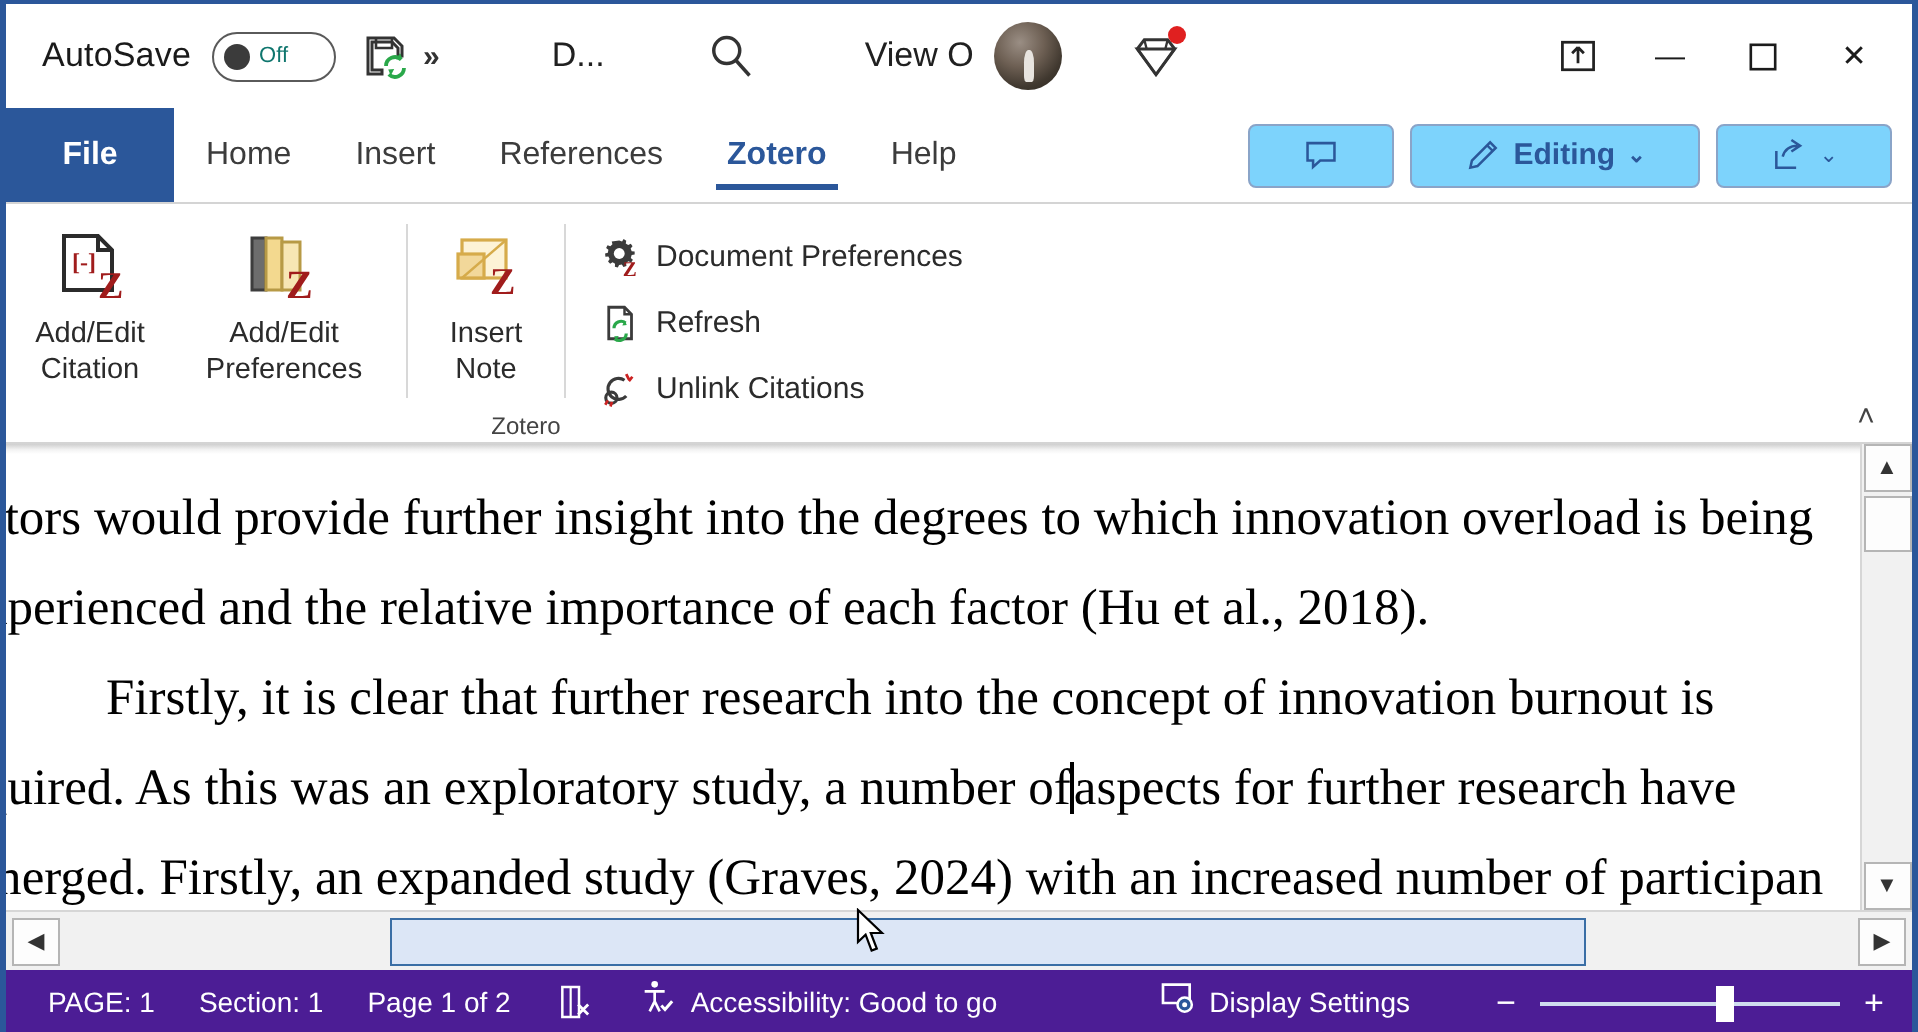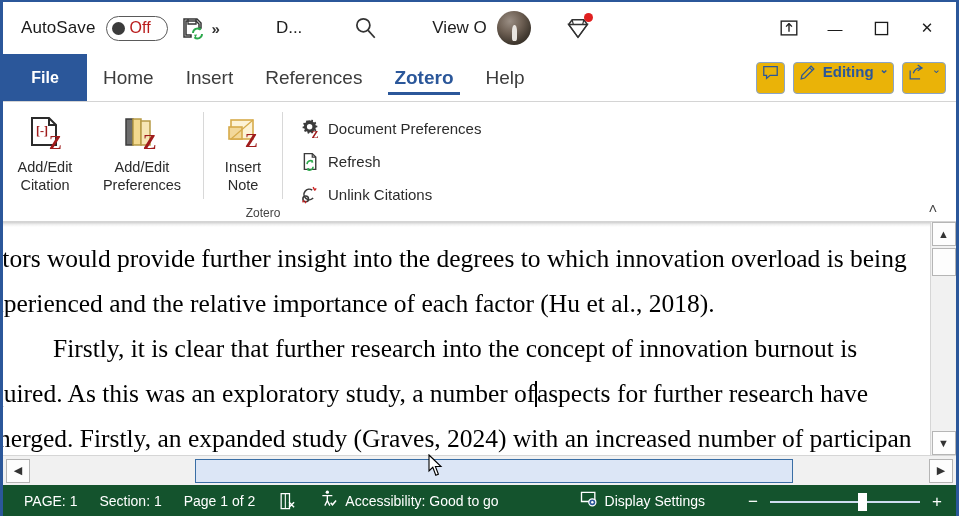--- a/index.html
+++ b/index.html
@@ -30,21 +30,21 @@
   }
   .autosave-label {
     font-size: 17px; color: #1a1a1a; margin-right: 10px; letter-spacing: .1px;
   }
   .toggle {
     width: 62px; height: 25px; border-radius: 13px;
     border: 1.5px solid #5a5a5a; background: #ffffff;
     display: flex; align-items: center; padding: 0 5px; gap: 5px;
   }
   .toggle .knob { width: 13px; height: 13px; border-radius: 50%; background: #3b3b3b; }
-  .toggle .tlabel { font-size: 16px; color: #b91c1c; }
+  .toggle .tlabel { font-size: 11px; color: #0f766e; }
   .ticon { width: 30px; height: 30px; display: flex; align-items: center; justify-content: center; }
   .chev-more { font-size: 15px; font-weight: bold; color: #333; padding: 0 4px; }
   .doc-name { font-size: 17px; color: #202020; }
   .user-name { font-size: 17px; color: #202020; }
   .avatar {
     width: 34px; height: 34px; border-radius: 50%;
     background: radial-gradient(circle at 38% 30%, #9a8e84 0%, #6e6054 38%, #40382f 70%, #2a241d 100%);
     overflow: hidden; position: relative; flex: 0 0 34px;
   }
   .avatar::after {
@@ -70,32 +70,32 @@
   }
   .filetab {
     width: 84px; background: #2b579a; color: #ffffff;
     display: flex; align-items: center; justify-content: center;
     font-size: 16px;
     font-weight: bold;
   }
   .tab {
     padding: 0 16px;
     display: flex; align-items: center; justify-content: center;
-    font-size: 19px; color: #3c3c3c; position: relative;
+    font-size: 16px; color: #3c3c3c; position: relative;
   }
   .tab.active { color: #2b579a; font-weight: bold; }
   .tab.active::after {
     content: ""; position: absolute; left: 10px; right: 10px; bottom: 6px;
     height: 3px; background: #2b579a;
   }
   .tabright { margin-left: auto; display: flex; align-items: center; gap: 8px; padding-right: 10px; }
   .pillbtn {
     height: 32px; border: 1px solid #8aa4c8; border-radius: 4px;
-    display: flex; gap: 6px; padding: 0 4px;
-    color: #2b579a; font-size: 15px; background: #eab308;
+    display: flex; align-items: center; gap: 6px; padding: 0 26px;
+    color: #2b579a; font-size: 15px; background: #7dd3fc;
   }
   .pillbtn.bold { font-weight: bold; }
   .pillbtn .cv { font-size: 11px; }
 
   
   .ribbon {
     height: 120px; flex: 0 0 120px;
     background: #ffffff; position: relative;
     border-bottom: 1px solid #d4d4d4;
     display: flex;
@@ -180,21 +180,21 @@
     position: absolute; left: 165px; width: 598px; top: 1px; height: 24px;
     background: #dce6f6; border: 1px solid #3a6ea5;
   }
   .cursor {
     position: absolute; left: 425px; top: 452px; width: 16px; height: 24px; z-index: 40;
     pointer-events: none;
   }
 
   
   .statusbar {
-    height: 31px; flex: 0 0 31px; background: #14532d; color: #fff;
+    height: 31px; flex: 0 0 31px; background: #4c1d95; color: #fff;
     display: flex; align-items: center; padding: 0 10px; gap: 0px;
     font-size: 14px;
   }
   .sb-item { padding: 0 11px; display: flex; align-items: center; gap: 6px; white-space: nowrap; }
   .sb-right { margin-left: auto; display: flex; align-items: flex-end; gap: 22px; }
   .zoomslider { display: flex; align-items: center; gap: 8px; padding-left: 6px; }
   .zline { width: 150px; height: 2px; background: #cfdcef; position: relative; }
   .zthumb { position: absolute; left: 88px; top: -8px; width: 9px; height: 18px; background: #ffffff; }
   .zsign { font-size: 17px; width: 18px; text-align: center; }
 </style>

